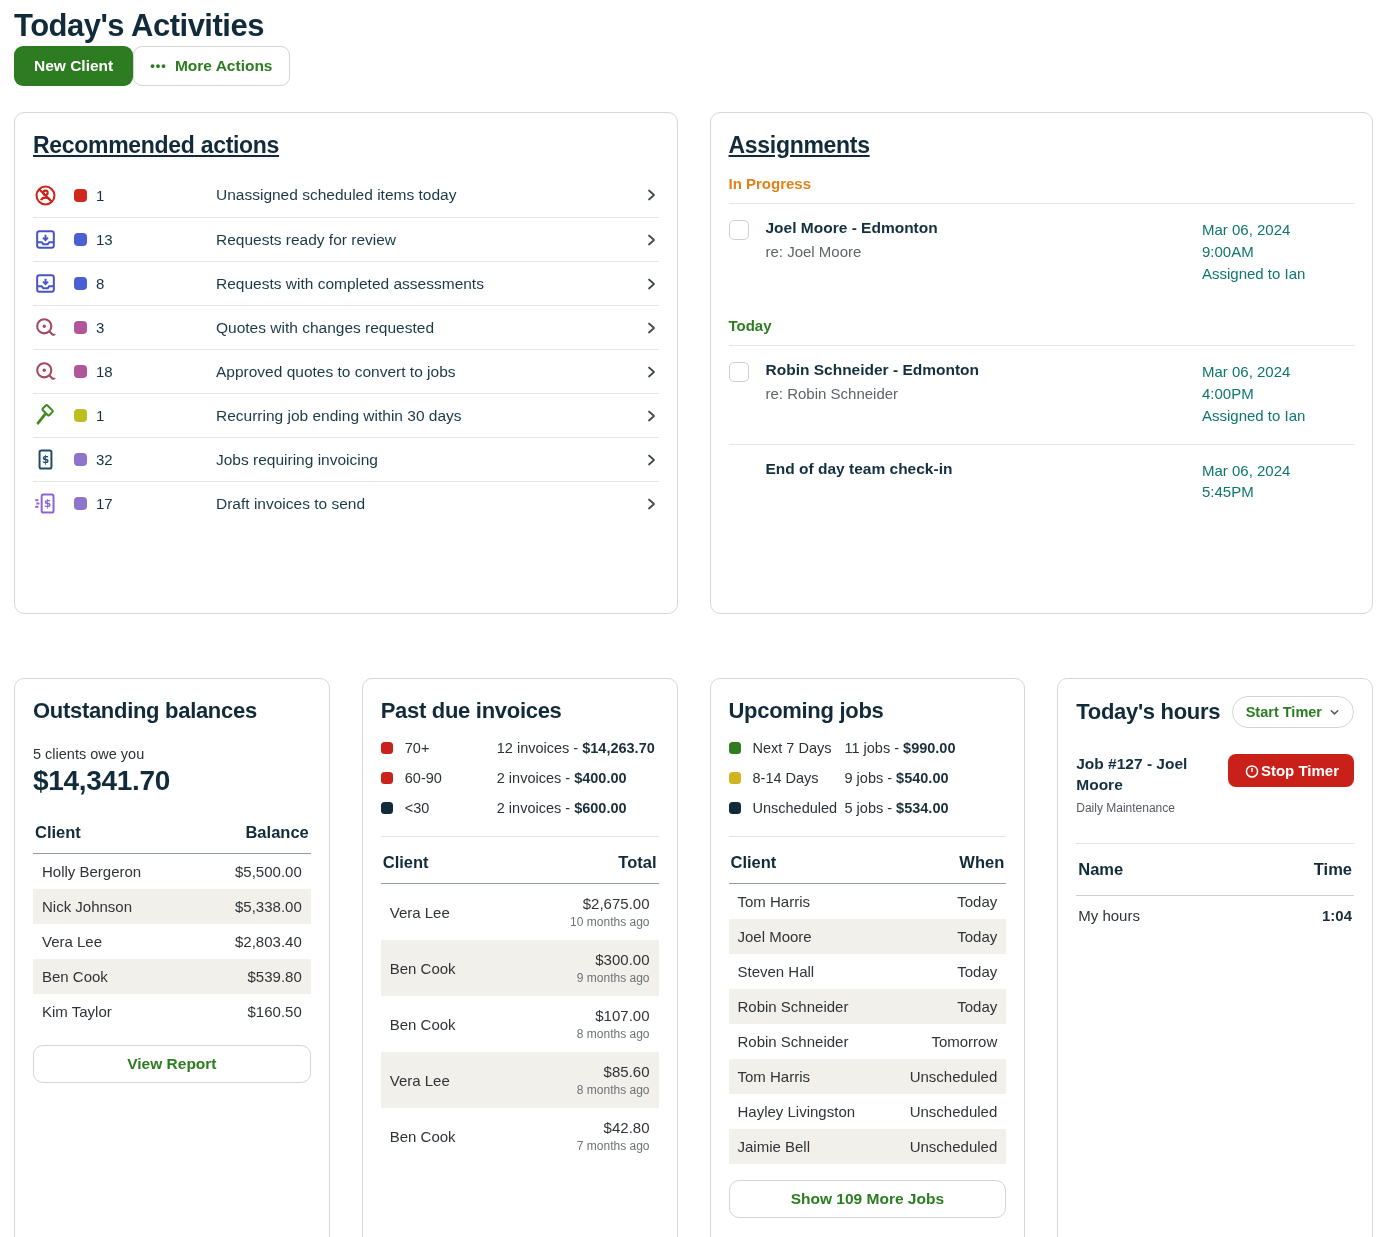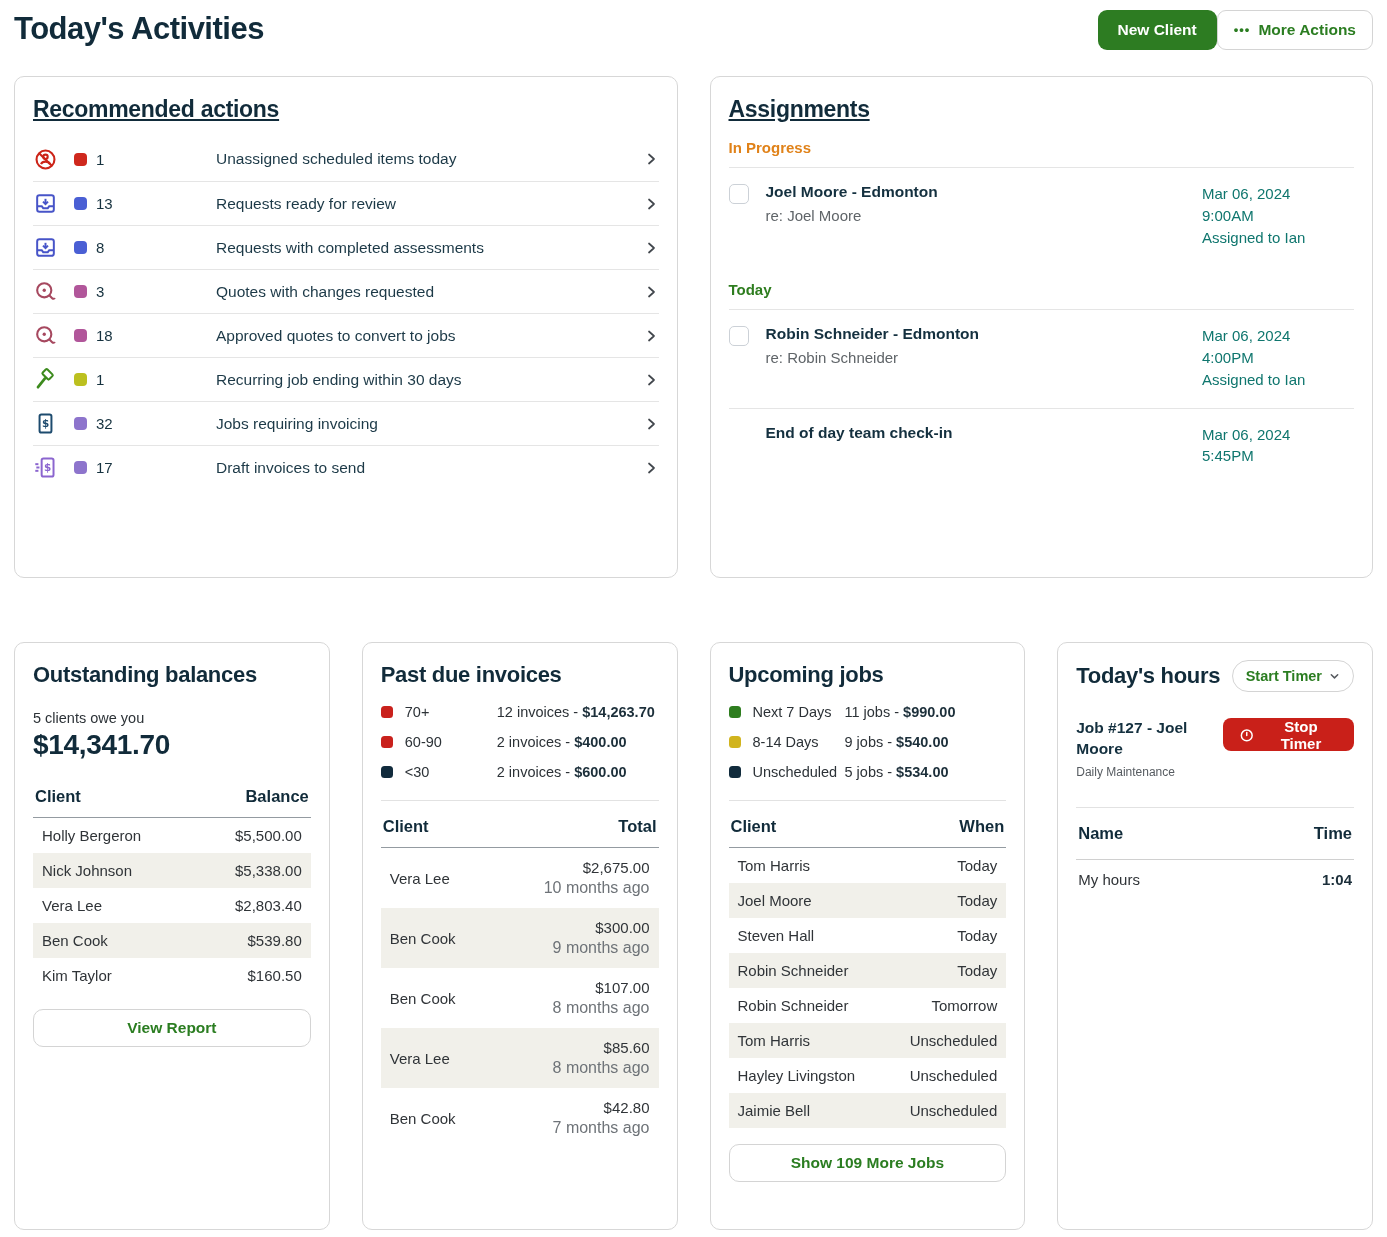--- a/index.html
+++ b/index.html
@@ -4,21 +4,21 @@
 <style>
   * { box-sizing: border-box; }
   body {
     margin: 0; background: #ffffff; color: #122f3d;
     font-family: "Liberation Sans", sans-serif;
     width: 1387px;
   }
   .page { padding: 8px 14px 10px 14px; }
 
   
-  .topbar { display: flex; justify-content: space-between; align-items: center; margin-bottom: 26px; }
+  .topbar { display: flex; justify-content: space-between; align-items: flex-start; margin-bottom: 26px; flex-direction: column; }
   .page-title { font-size: 31px; font-weight: bold; letter-spacing: -0.5px; margin: 0; color: #112b3a; }
   .topbar-actions { display: flex; gap: 0; padding-top: 2px; }
   .btn-primary {
     background: #2d7c22; color: #fff; font-weight: bold; font-size: 15.5px;
     border: none; border-radius: 9px; padding: 10px 20px; cursor: pointer;
     font-family: inherit;
   }
   .btn-secondary {
     background: #fff; color: #2b7d21; font-weight: bold; font-size: 15.5px;
     border: 1px solid #d4d4d4; border-radius: 9px; padding: 10px 16px; cursor: pointer;
@@ -68,21 +68,21 @@
 
   
   .tbl-head {
     display: flex; justify-content: space-between; font-weight: bold; font-size: 16.5px;
     color: #112b3a; padding: 16px 2px 11px; border-bottom: 1px solid #949ba1;
   }
   .tbl-row { display: flex; justify-content: space-between; align-items: center; padding: 9px 9px; font-size: 15px; color: #303438; }
   .tbl-body .tbl-row:nth-child(even) { background: #f1f0ea; }
   .cell-r { text-align: right; }
   .stack { display: flex; flex-direction: column; gap: 3px; }
-  .age { font-size: 16px; color: #6e7378; }
+  .age { font-size: 12px; color: #6e7378; }
   .pd { padding-top: 11px; padding-bottom: 11px; }
 
   .show-btn {
     width: 100%; margin-top: 16px; background: #fff; border: 1px solid #d4d4d4; border-radius: 10px;
     color: #2b7d21; font-weight: bold; font-size: 15.5px; padding: 9px 0; cursor: pointer;
     font-family: inherit;
   }
 
   
   .hours-head { display: flex; align-items: center; justify-content: space-between; }
@@ -92,21 +92,21 @@
     color: #2b7d21; font-weight: bold; font-size: 14.5px; display: flex; align-items: center; gap: 7px;
     cursor: pointer; font-family: inherit;
   }
   .pill-btn svg { width: 11px; height: 11px; }
   .job-row { display: flex; justify-content: space-between; align-items: flex-start; margin-top: 26px; }
   .job-info { width: 150px; }
   .job-title { font-size: 15.5px; font-weight: bold; color: #14303f; line-height: 1.35; }
   .job-sub { font-size: 12px; color: #565b60; margin-top: 5px; }
   .stop-btn {
     background: #c92019; color: #fff; border: none; border-radius: 8px; padding: 0 15px;
-    height: 33px; font-weight: bold; font-size: 15px; display: flex; align-items: center; gap: 8px;
+    height: 33px; font-weight: bold; font-size: 15px; display: flex; align-items: center; gap: 0;
     cursor: pointer; font-family: inherit;
   }
   .stop-btn svg { width: 18px; height: 18px; }
   .hours-divider { border-top: 1px solid #e2e2e2; margin-top: 28px; }
   .hours-head-row {
     display: flex; justify-content: space-between; font-weight: bold; font-size: 16.5px;
     color: #112b3a; padding: 16px 2px 16px; border-bottom: 1px solid #d0d0d0;
   }
   .hours-row { display: flex; justify-content: space-between; padding: 11px 2px; font-size: 15px; color: #303438; }
   .hours-time { font-weight: bold; color: #1c2f3a; }

